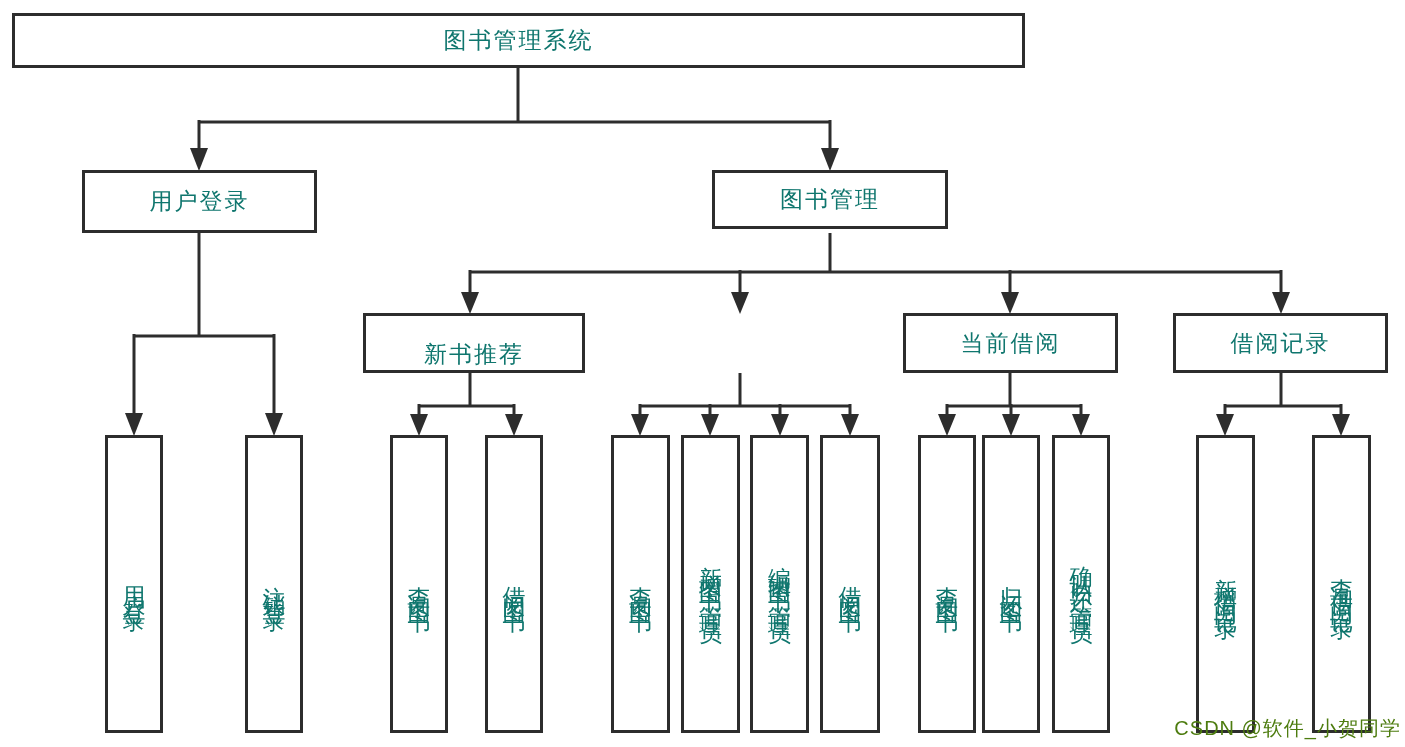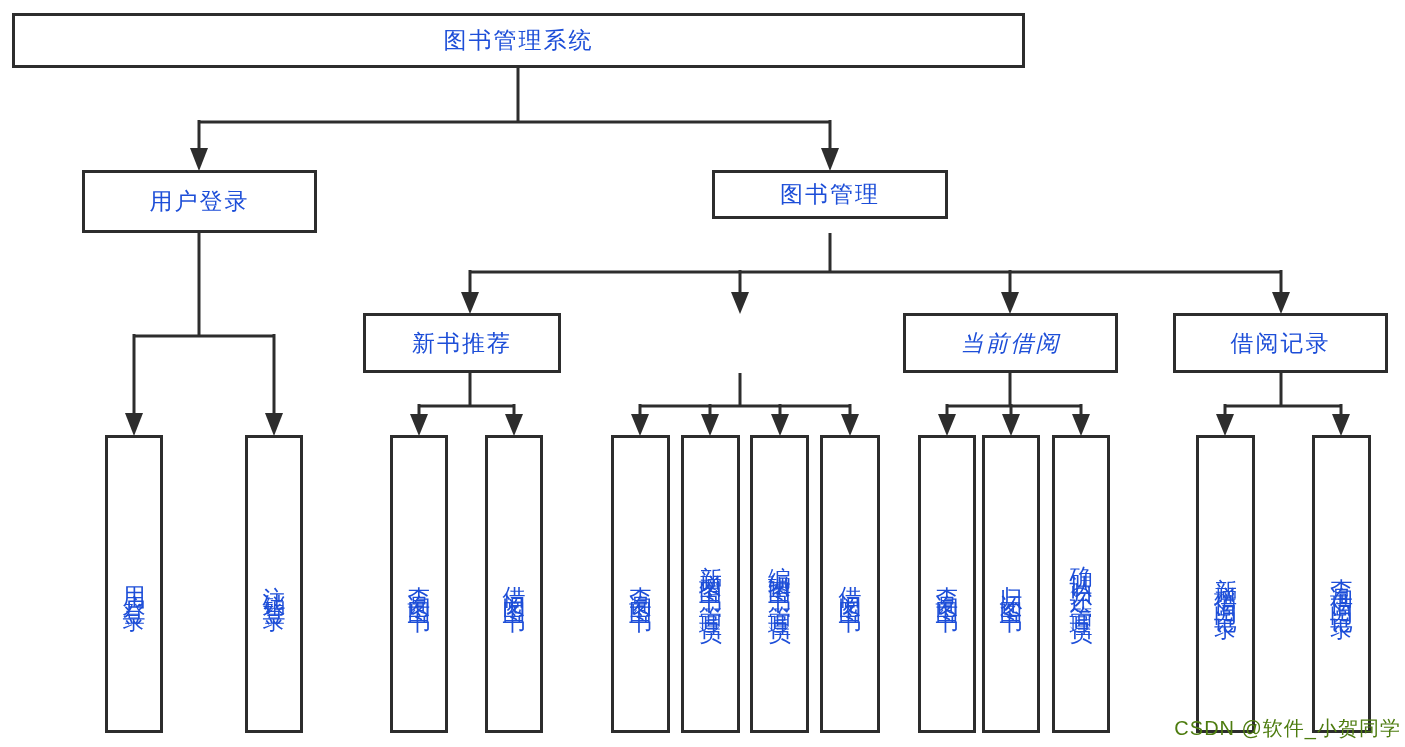--- a/index.html
+++ b/index.html
@@ -19,21 +19,21 @@
     position: absolute;
     left: 0;
     top: 0;
     z-index: 1;
   }
   .node, .leaf {
     position: absolute;
     box-sizing: border-box;
     background: #ffffff;
     border: 3px solid #2d2d2d;
-    color: #1d4ed8;
+    color: #0f766e;
     z-index: 2;
   }
   .node {
     display: flex;
     align-items: center;
     justify-content: center;
     font-size: 23px;
     letter-spacing: 2px;
     white-space: nowrap;
   }
@@ -45,24 +45,24 @@
   .leaf .vtext {
     writing-mode: vertical-rl;
     text-orientation: mixed;
     font-size: 23px;
     letter-spacing: 8px;
     line-height: 1;
   }
   
   #n-root   { left: 12px;   top: 13px;  width: 1013px; height: 55px; }
   #n-login  { left: 82px;   top: 170px; width: 235px;  height: 63px; }
-  #n-mgmt   { left: 712px;  top: 170px; width: 236px;  height: 49px; }
-  #n-rec    { left: 363px;  top: 313px; width: 198px;  height: 60px; }
+  #n-mgmt   { left: 712px;  top: 170px; width: 236px;  height: 59px; }
+  #n-rec    { left: 363px;  top: 313px; width: 222px;  height: 60px; align-items: flex-end; }
   #n-borrow { left: 633px;  top: 313px; width: 215px;  height: 60px; }
-  #n-cur    { left: 903px;  top: 313px; width: 215px;  height: 60px; font-style: italic; }
+  #n-cur    { left: 903px;  top: 313px; width: 215px;  height: 60px; }
   #n-hist   { left: 1173px; top: 313px; width: 215px;  height: 60px; }
   .leaf { top: 435px; height: 298px; }
   #l-1a { left: 105px;  width: 58px; }
   #l-1b { left: 245px;  width: 58px; }
   #l-2a { left: 390px;  width: 58px; }
   #l-2b { left: 485px;  width: 58px; }
   #l-3a { left: 611px;  width: 59px; }
   #l-3b { left: 681px;  width: 59px; }
   #l-3c { left: 750px;  width: 59px; }
   #l-3d { left: 820px;  width: 60px; }

